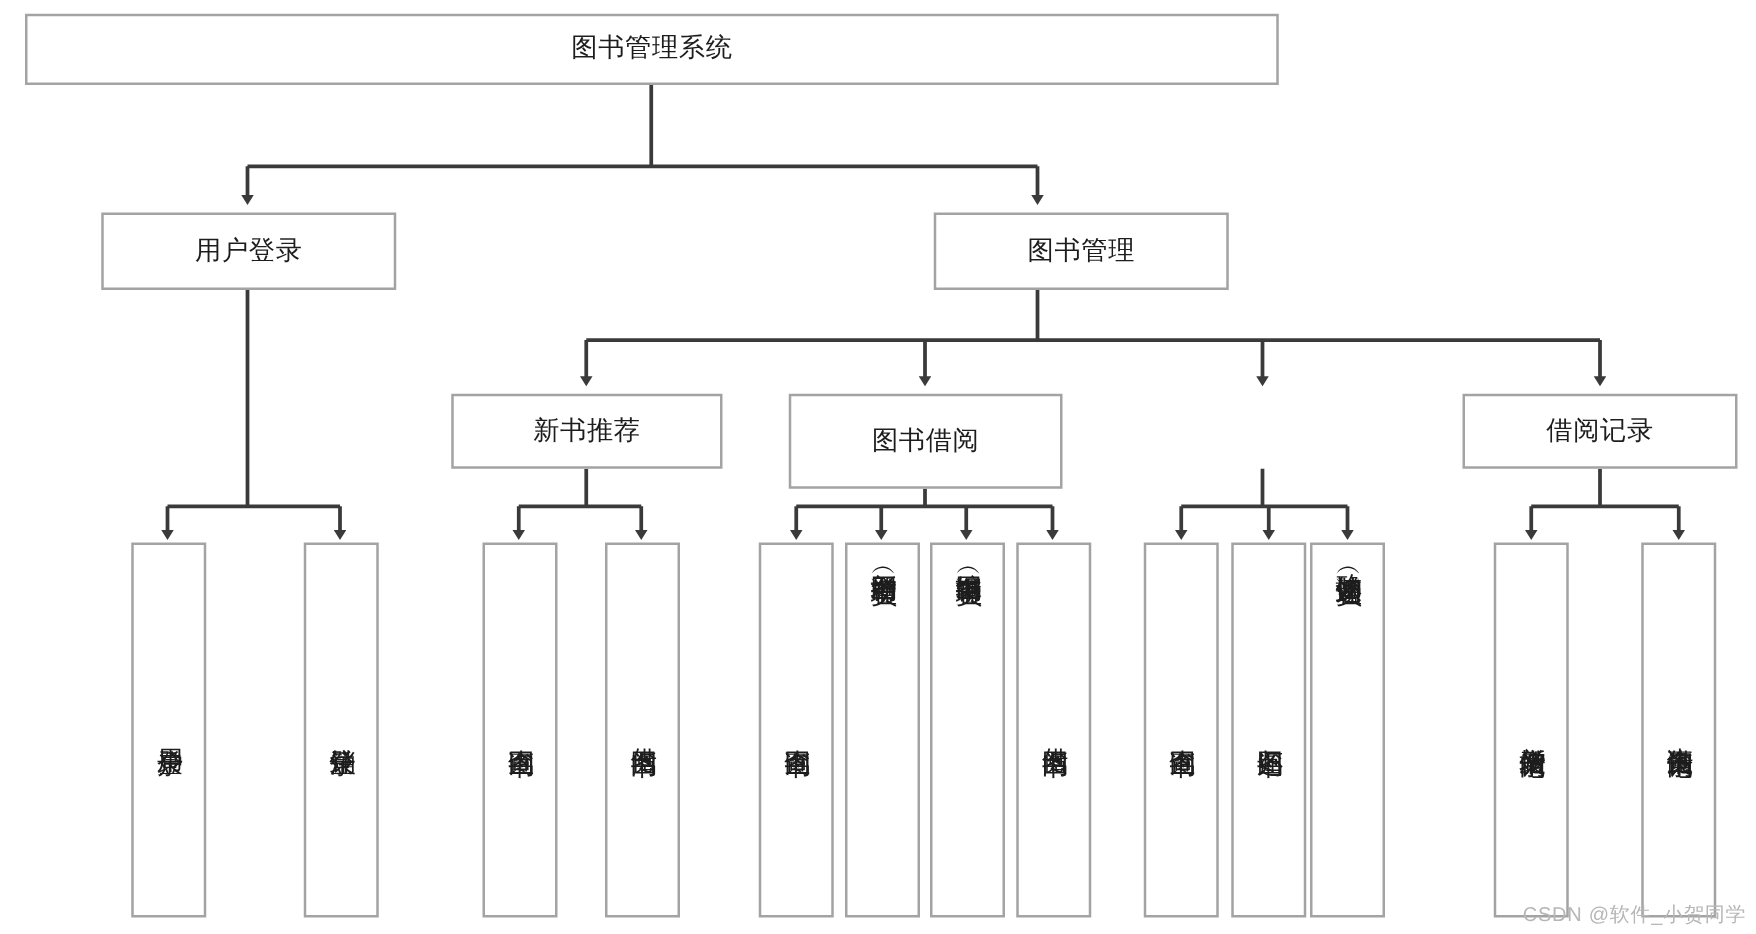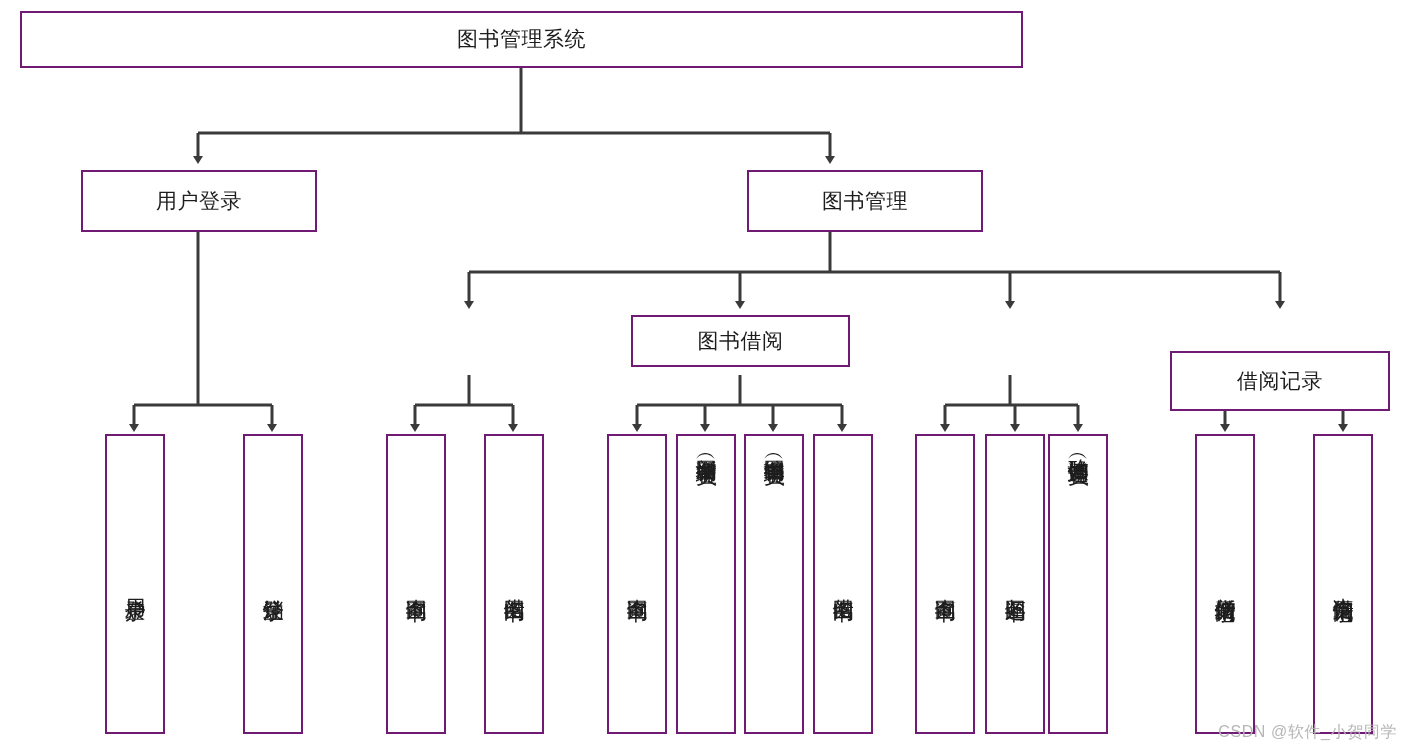--- a/index.html
+++ b/index.html
@@ -22,21 +22,21 @@
     position: absolute;
     left: 0;
     top: 0;
     width: 1405px;
     height: 747px;
     pointer-events: none;
   }
   .node {
     position: absolute;
     box-sizing: border-box;
-    border: 2px solid #701a75;
+    border: 2px solid #a3a3a3;
     background: #ffffff;
     display: flex;
     align-items: center;
     justify-content: center;
     color: #1d1d1d;
   }
   .node .label {
     font-size: 21px;
     line-height: 1.18;
     letter-spacing: 0.5px;
@@ -131,24 +131,27 @@
     <span class="label">图书管理系统</span>
   </div>
 
   <div class="node" style="left:81px; top:170px; width:236px; height:62px;">
     <span class="label">用户登录</span>
   </div>
   <div class="node" style="left:747px; top:170px; width:236px; height:62px;">
     <span class="label">图书管理</span>
   </div>
 
-  <div class="node" style="left:631px; top:315px; width:219px; height:52px;justify-content:center;">
+  <div class="node" style="left:361px; top:315px; width:217px; height:60px;">
+    <span class="label">新书推荐</span>
+  </div>
+  <div class="node" style="left:631px; top:315px; width:219px; height:76px;justify-content:center;">
     <span class="label">图书借阅</span>
   </div>
-  <div class="node" style="left:1170px; top:315px; width:220px; height:60px;margin-top:36px;">
+  <div class="node" style="left:1170px; top:315px; width:220px; height:60px;">
     <span class="label">借阅记录</span>
   </div>
 
   <div class="node leaf mid" style="left:105px; top:434px; width:60px; height:300px;">
     <span class="label">用户登录</span>
   </div>
   <div class="node leaf mid" style="left:243px; top:434px; width:60px; height:300px;">
     <span class="label">注销登录</span>
   </div>
 

